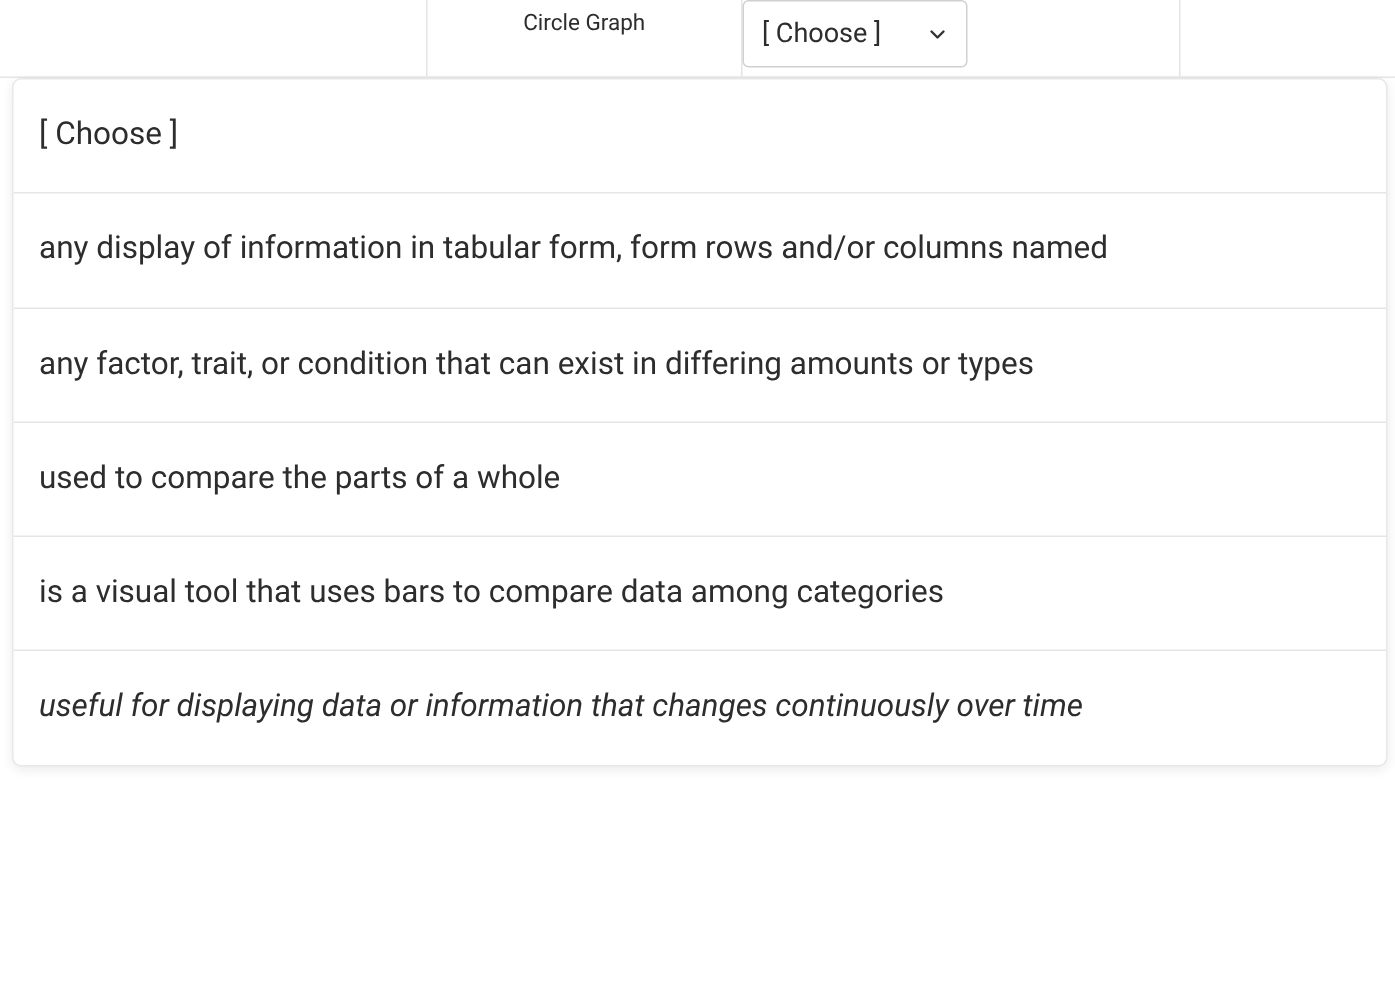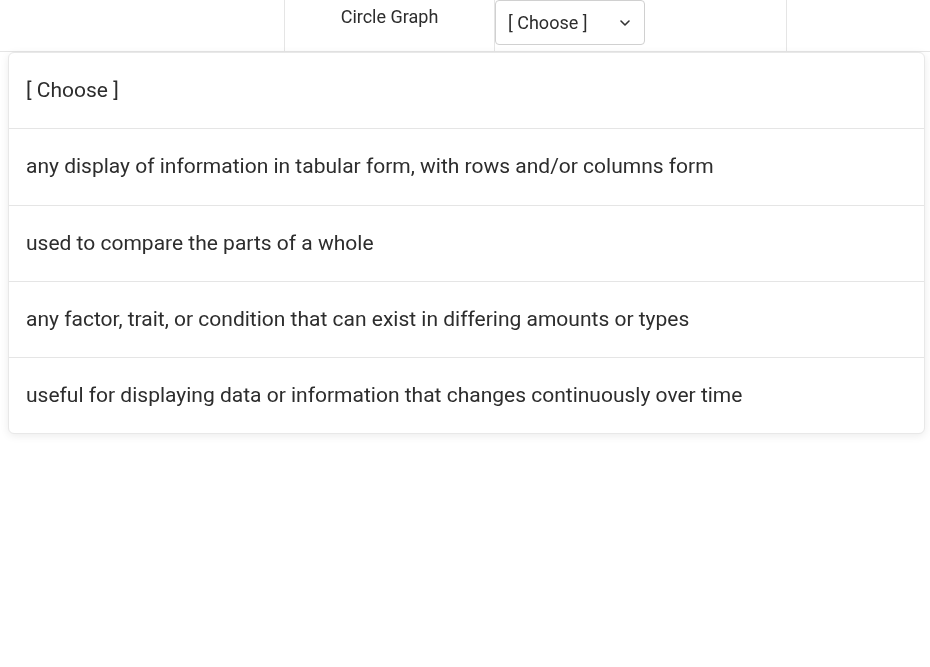--- a/index.html
+++ b/index.html
@@ -20,21 +20,21 @@
       width: 285px;
       border-right: 1px solid #e5e5e5;
     }
     .label-cell {
       display: flex;
       align-items: flex-start;
       justify-content: center;
       padding: 6px 20px 0 20px;
       border-right: 1px solid #e5e5e5;
       width: 210px;
-      font-size: 18px;
+      font-size: 15px;
       color: #2d2d2d;
     }
     .select-cell {
       display: flex;
       align-items: flex-start;
       padding: 0 0 0 0;
       border-right: 1px solid #e5e5e5;
       width: 292px;
     }
     .select-box {
@@ -73,20 +73,21 @@
     .dropdown-option {
       padding: 24px 17px;
       font-size: 21px;
       color: #2d2d2d;
       border-bottom: 1px solid #e5e5e5;
       cursor: pointer;
       line-height: 1.3;
     }
     .dropdown-option:last-child {
       border-bottom: none;
+      font-style: italic;
     }
   </style>
 </head>
 <body>
 
 <div class="top-row">
   <div class="spacer-cell"></div>
   <div class="label-cell">
     <span>Circle Graph</span>
   </div>
@@ -97,17 +98,18 @@
         <svg viewBox="0 0 12 12" width="12" height="12">
             <path d="M2 4 L6 8 L10 4" stroke="#333" stroke-width="1.6" fill="none" stroke-linecap="round" stroke-linejoin="round"></path>
           </svg>
       </span>
     </div>
   </div>
 </div>
 
 <div class="dropdown-panel">
   <div class="dropdown-option">[ Choose ]</div>
-  <div class="dropdown-option">any display of information in tabular form, with rows and/or columns form</div>
+  <div class="dropdown-option">any display of information in tabular form, form rows and/or columns named</div>
+  <div class="dropdown-option">any factor, trait, or condition that can exist in differing amounts or types</div>
   <div class="dropdown-option">used to compare the parts of a whole</div>
-  <div class="dropdown-option">any factor, trait, or condition that can exist in differing amounts or types</div>
+  <div class="dropdown-option">is a visual tool that uses bars to compare data among categories</div>
   <div class="dropdown-option">useful for displaying data or information that changes continuously over time</div>
 </div>
 
 </body></html>

